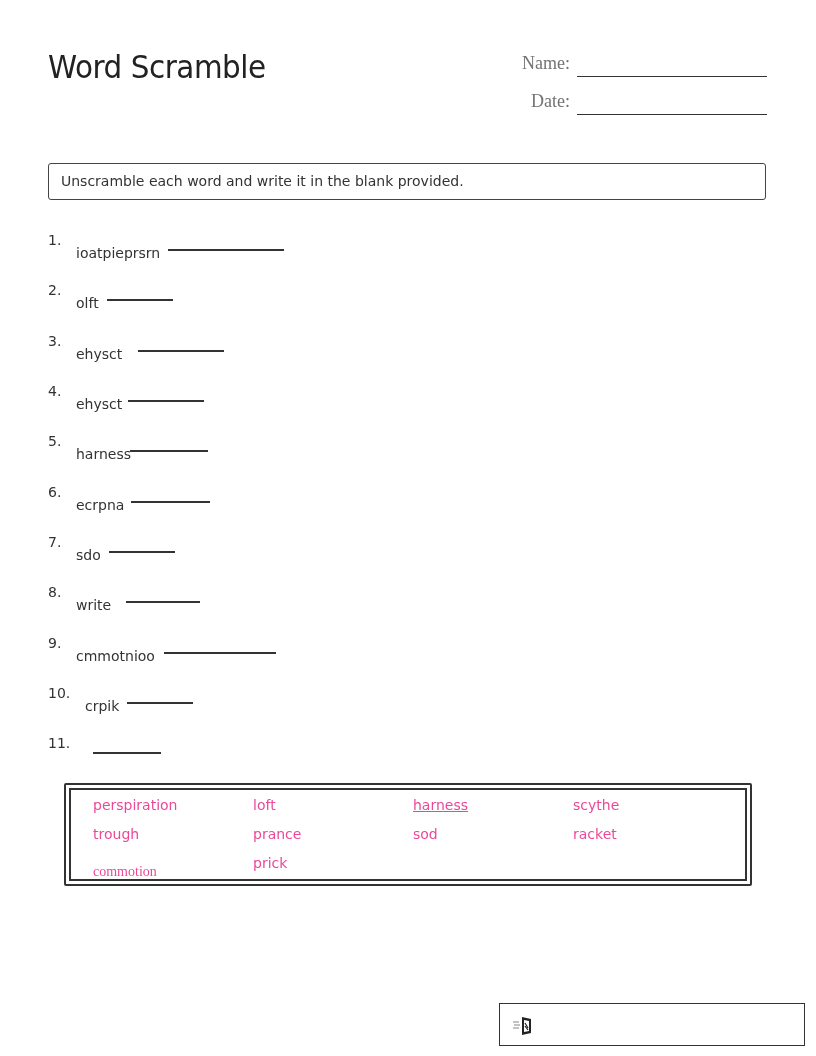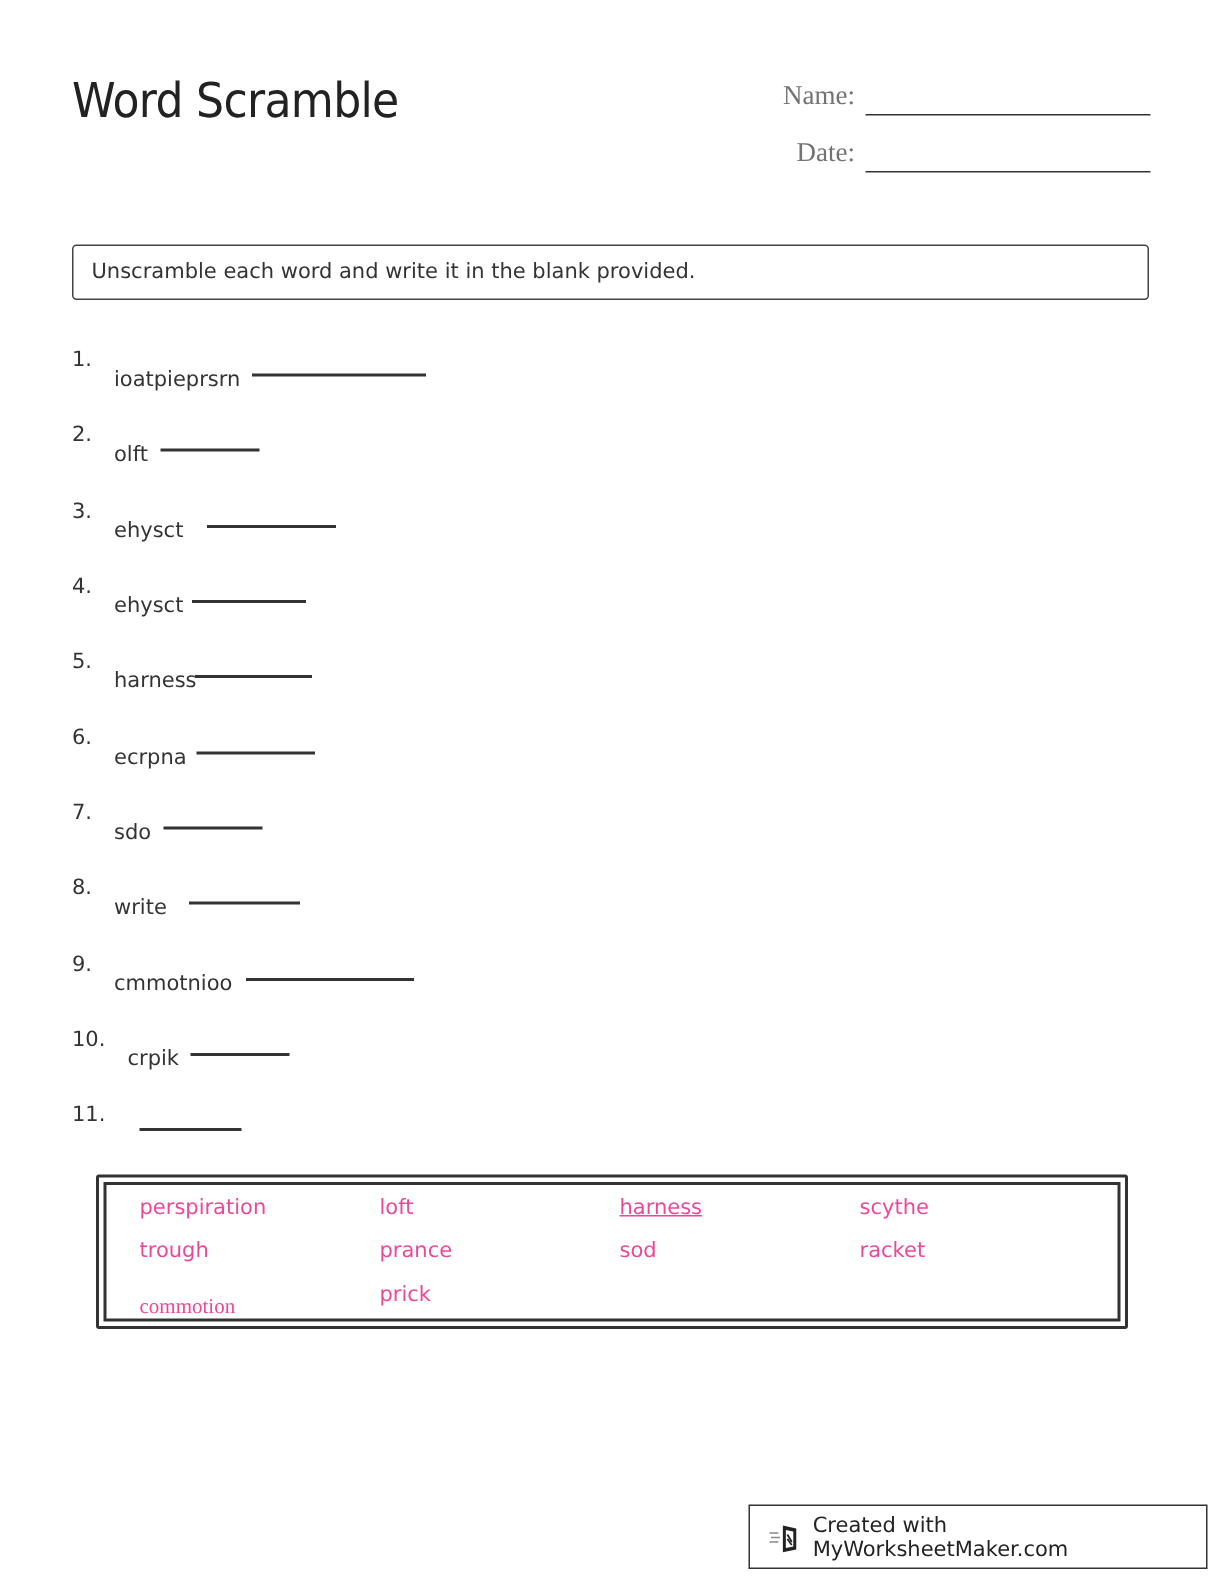--- a/index.html
+++ b/index.html
@@ -141,14 +141,13 @@
 <div class="footer">
   <svg width="24" height="22" viewBox="0 0 24 22">
     <line x1="1" y1="8" x2="7" y2="8" stroke="#888" stroke-width="1"></line>
     <line x1="2" y1="11" x2="8" y2="11" stroke="#888" stroke-width="1"></line>
     <line x1="1" y1="14" x2="7" y2="14" stroke="#888" stroke-width="1"></line>
     <path d="M10 3 L19 5 L19 19 L10 21 Z" fill="#222"></path>
     <path d="M12 6 L17 7 L17 17 L12 18 Z" fill="#fff"></path>
     <line x1="13" y1="9" x2="16" y2="14" stroke="#222" stroke-width="1.2"></line>
     <line x1="13" y1="12" x2="16" y2="16" stroke="#222" stroke-width="1.2"></line>
   </svg>
-  <span>Created with MyWorksheetMaker.com</span>
 </div>
 
 </body></html>

